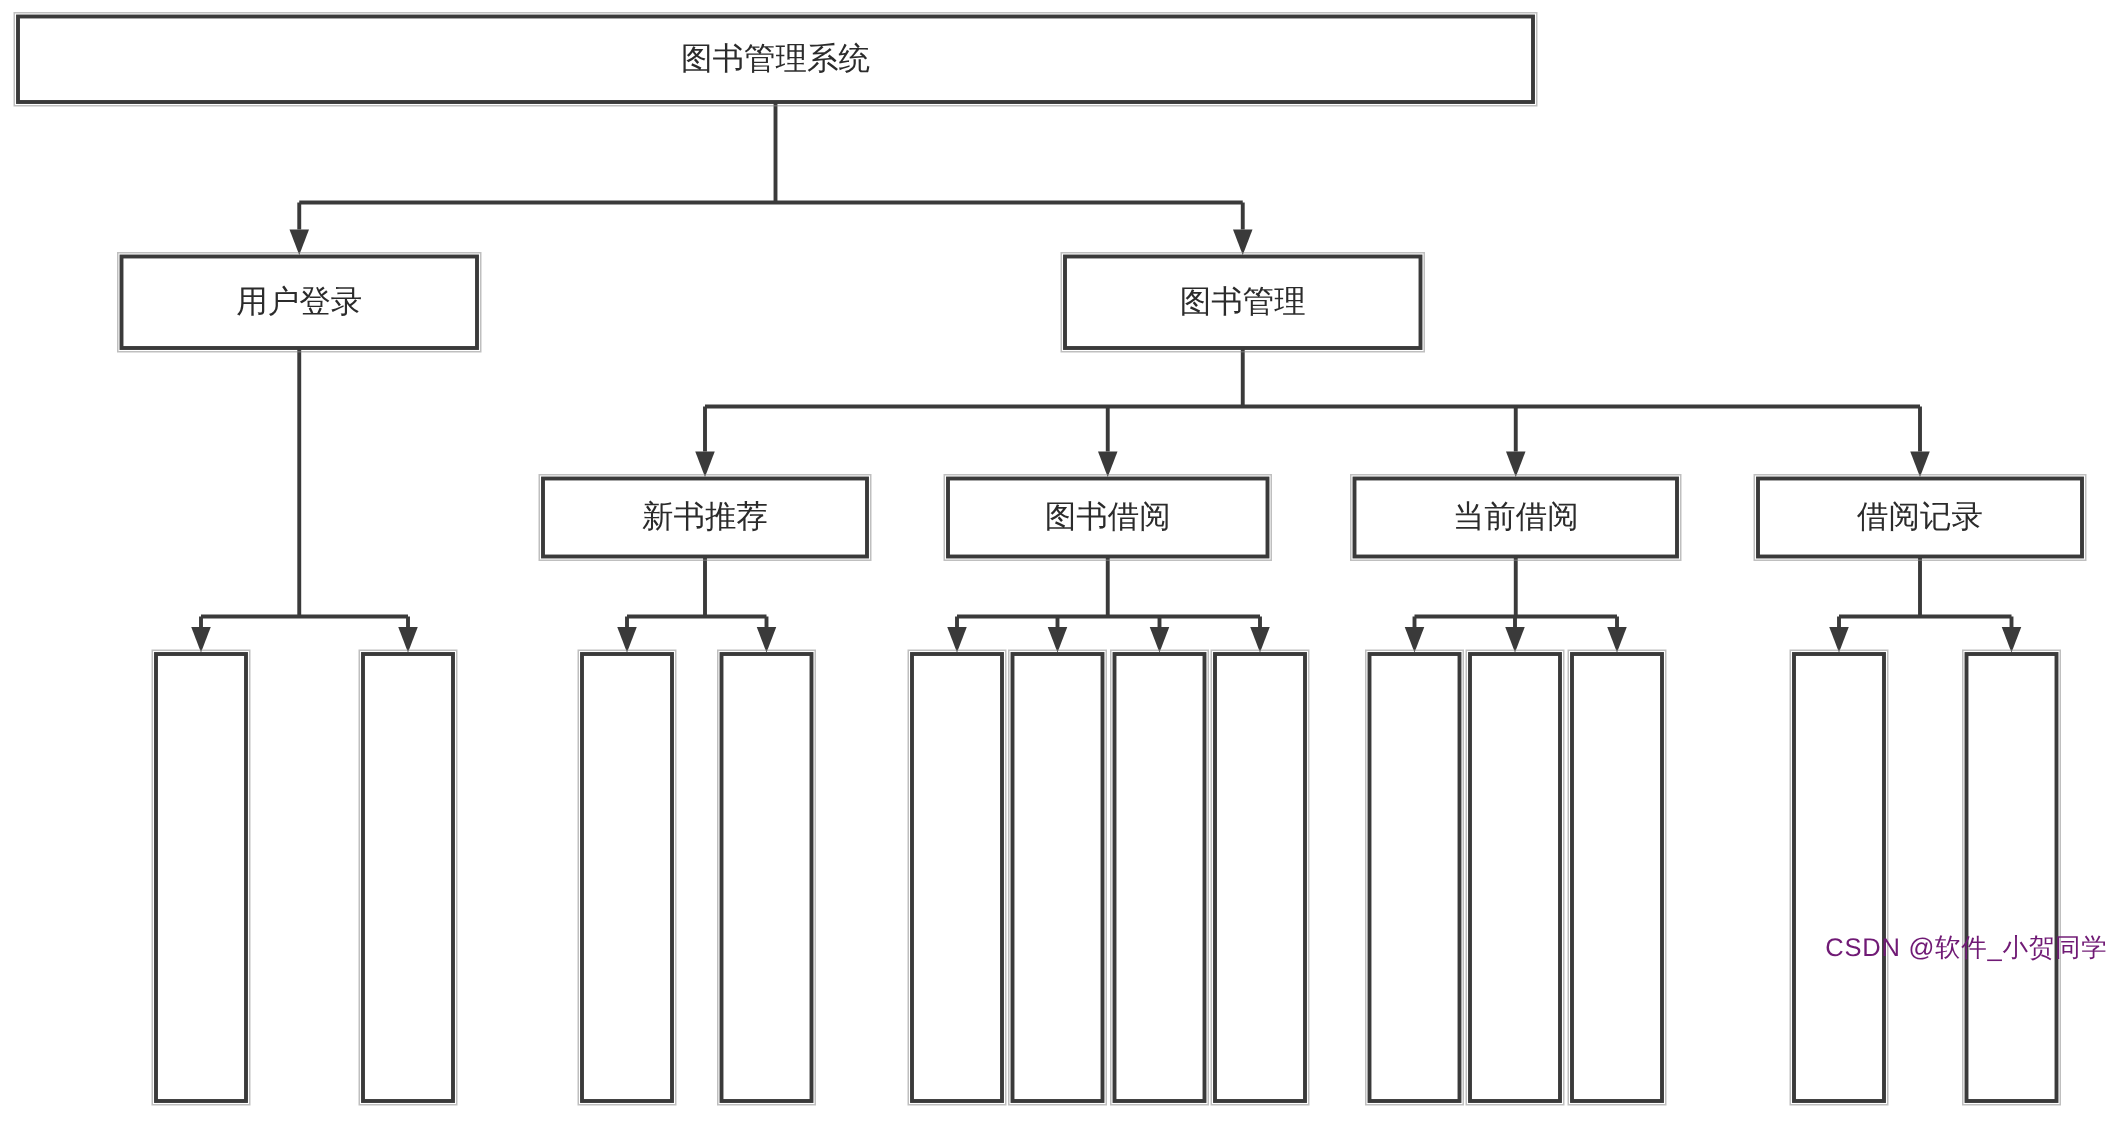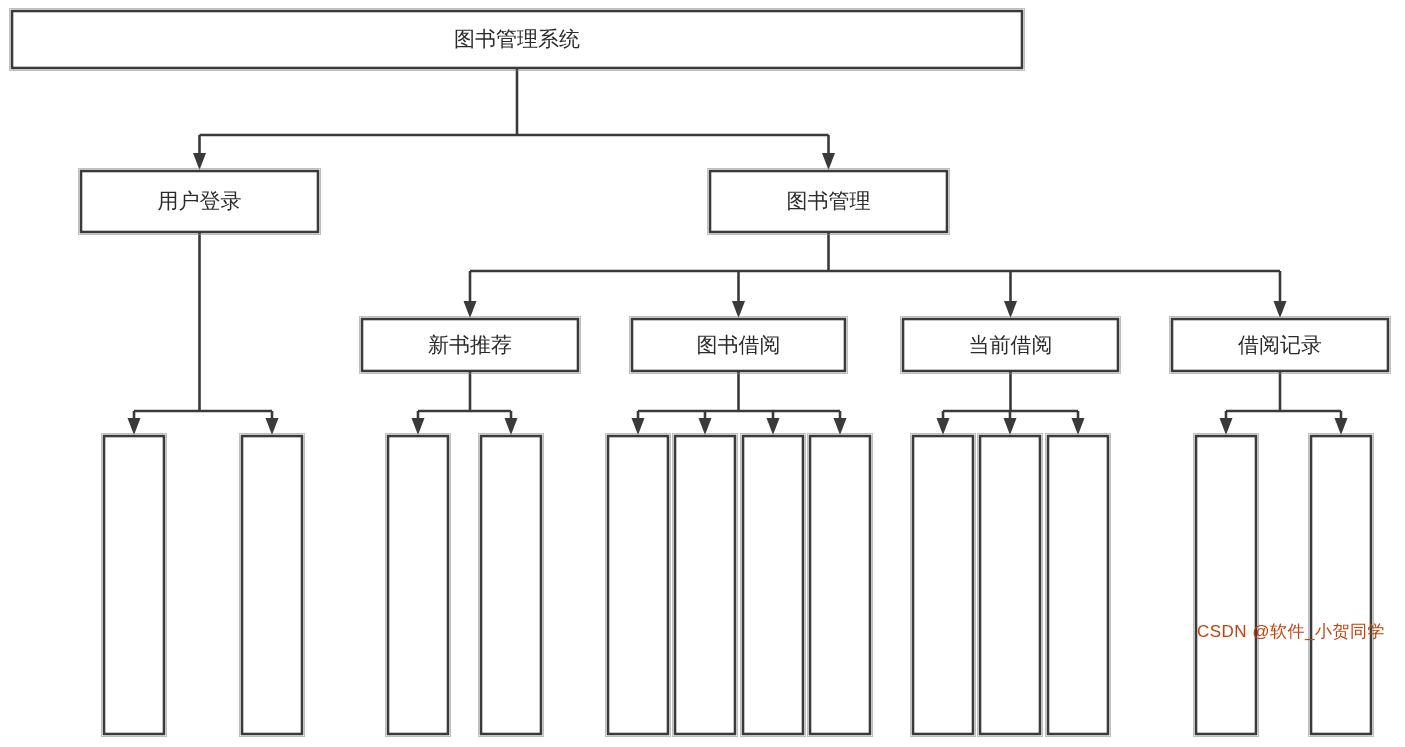--- a/index.html
+++ b/index.html
@@ -17,24 +17,24 @@
   .arrow-head{fill:#3a3a3a;stroke:none;}
   .node-label{
     fill:#2b2b2b;
     font-family:"Liberation Sans","DejaVu Sans",sans-serif;
     font-size:21px;
     text-anchor:middle;
     dominant-baseline:middle;
   }
   .watermark{
     position:absolute;
-    right:20px;bottom:4px;
+    right:0;bottom:4px;
     font-family:"Liberation Sans","DejaVu Sans",sans-serif;
     font-size:17px;
-    color:#c2410c;
+    color:#701a75;
     letter-spacing:.5px;
     white-space:nowrap;
   }
 </style>
 </head>
 <body>
 
 <div id="diagram-root">
   <svg class="diagram" id="diagram-svg" viewBox="0 0 1405 747" xmlns="http://www.w3.org/2000/svg">
       <g>

